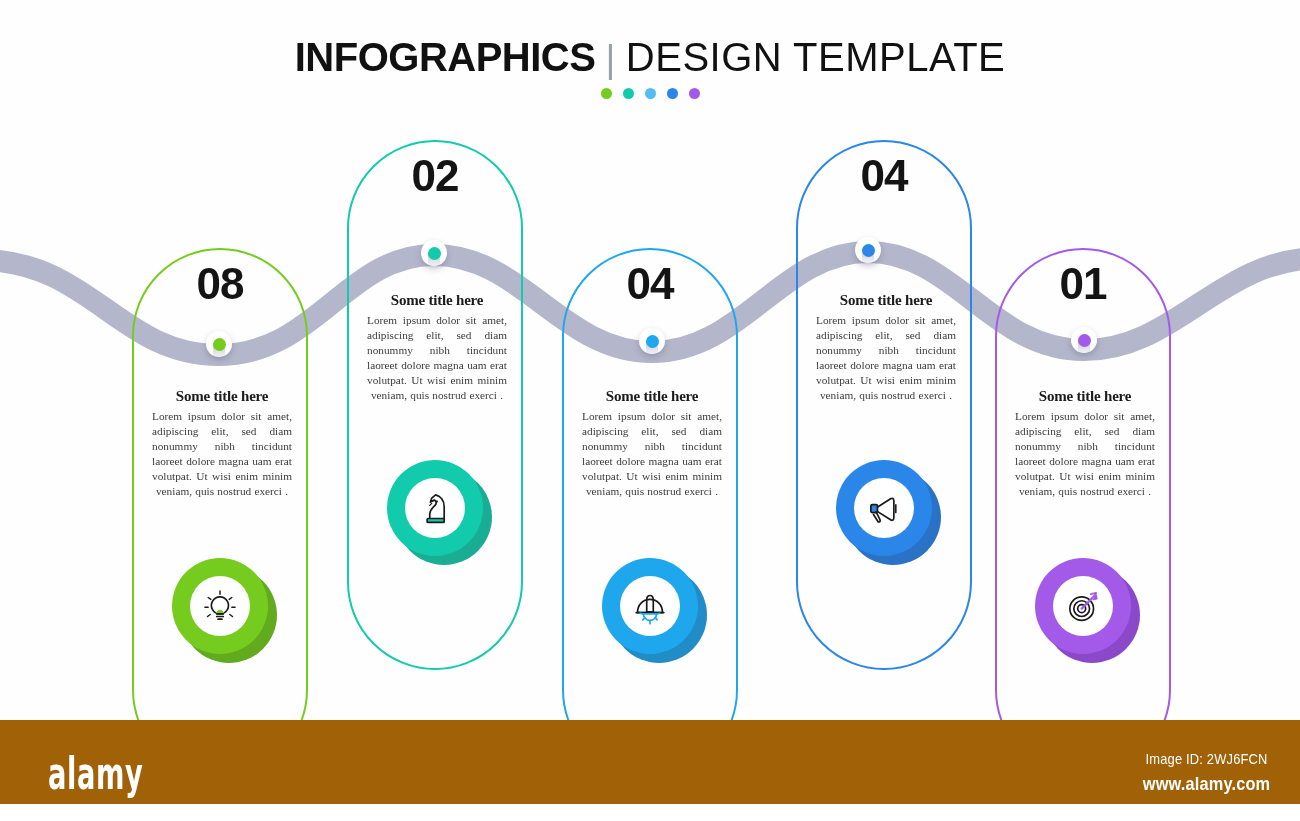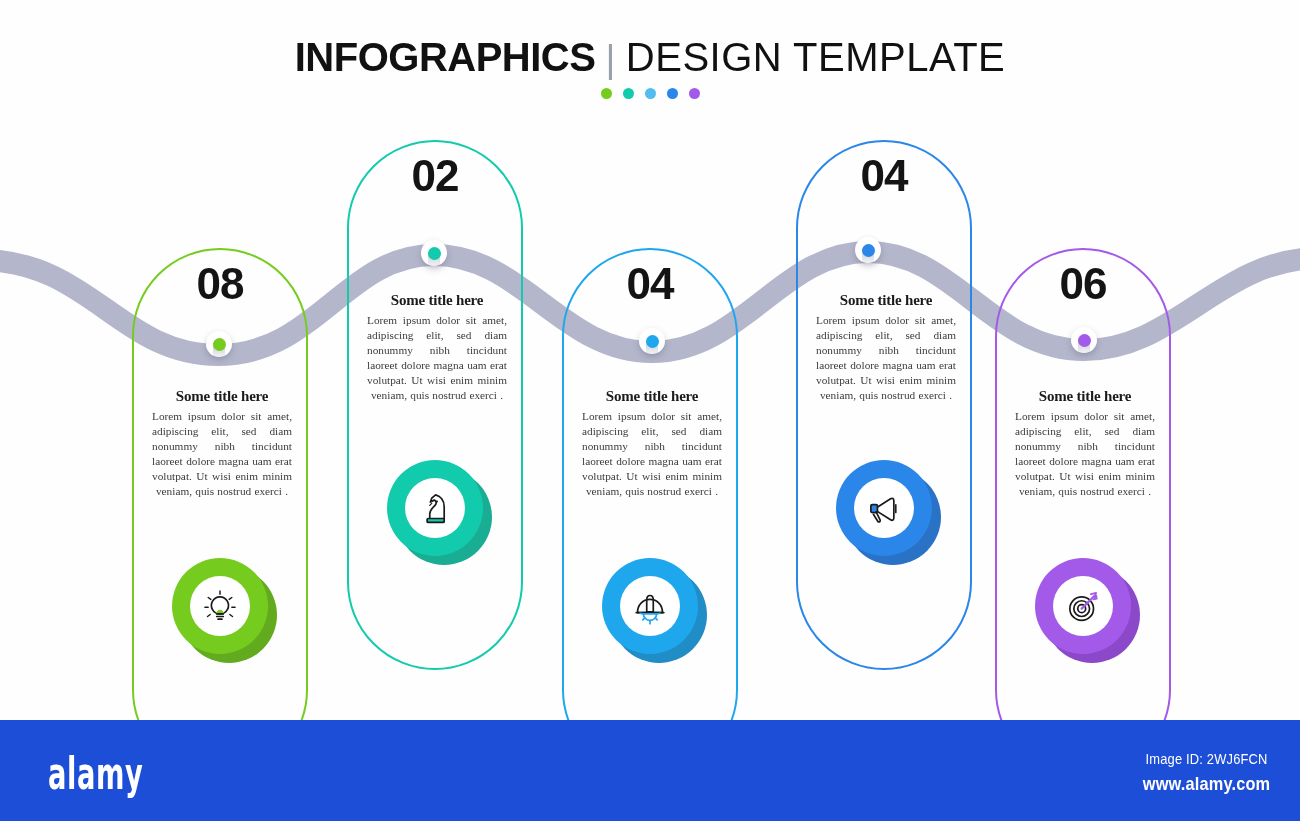--- a/index.html
+++ b/index.html
@@ -128,22 +128,22 @@
   .marker .tail{
     position:absolute; left:7px; top:12px;
     width:12px;height:18px;
     background:linear-gradient(180deg,rgba(150,152,175,0.55),rgba(150,152,175,0));
     z-index:-1;
     border-radius:0 0 6px 6px;
   }
 
   
   #footer {
-    position:absolute; left:0; top:720px; width:1300px; height:101px;
-    background:#1d4ed8;
+    position:absolute; left:0; top:720px; width:1300px; height:84px;
+    background:#a16207;
     z-index:20;
   }
   #alamy-logo {
     position:absolute; left:48px; top:28px;
     color:#ffffff;
     font-size:44px;
     font-weight:bold;
     font-family:"DejaVu Sans", sans-serif;
     transform:scaleX(0.62);
     transform-origin:left center;
@@ -255,21 +255,21 @@
                 <path d="M20 32 l22 -14 c3 -2 5 0 5 3 v26 c0 3 -2 5 -5 3 l-22 -14 z" fill="none"></path>
                 <rect x="12" y="27" width="10" height="12" rx="2" fill="#2a86e8" stroke="#1a1a1a"></rect>
                 <path d="M20 38 l6 12 c1 2 -1 4 -3 3 l-7 -11" fill="none"></path>
                 <path d="M50 27 v12" stroke-width="2.4"></path>
               </svg></div>
           </div>
         </div>
       </div>
       <div class="card" style="left: 995px; top: 248px; border-color: rgb(164, 90, 232);">
         <div class="card-inner">
-          <div class="num">06</div>
+          <div class="num">01</div>
           <div class="txtblock" style="top: 138px;">
             <div class="card-title">Some title here</div>
             <div class="card-desc">Lorem ipsum dolor sit amet, adipiscing elit, sed diam nonummy nibh tincidunt laoreet dolore magna uam erat volutpat. Ut wisi enim minim veniam, quis nostrud exerci .</div>
           </div>
           <div class="badge" style="top: 308px;">
             <div class="drop" style="background: rgb(133, 64, 200);"></div>
             <div class="ring" style="background: rgb(164, 90, 232);"></div>
             <div class="glyph"><svg viewBox="0 0 64 64" width="42" height="42" fill="none" stroke="#1a1a1a" stroke-width="2.6" stroke-linecap="round" stroke-linejoin="round">
                 <circle cx="30" cy="36" r="18" fill="none"></circle>
                 <circle cx="30" cy="36" r="12" fill="none"></circle>

